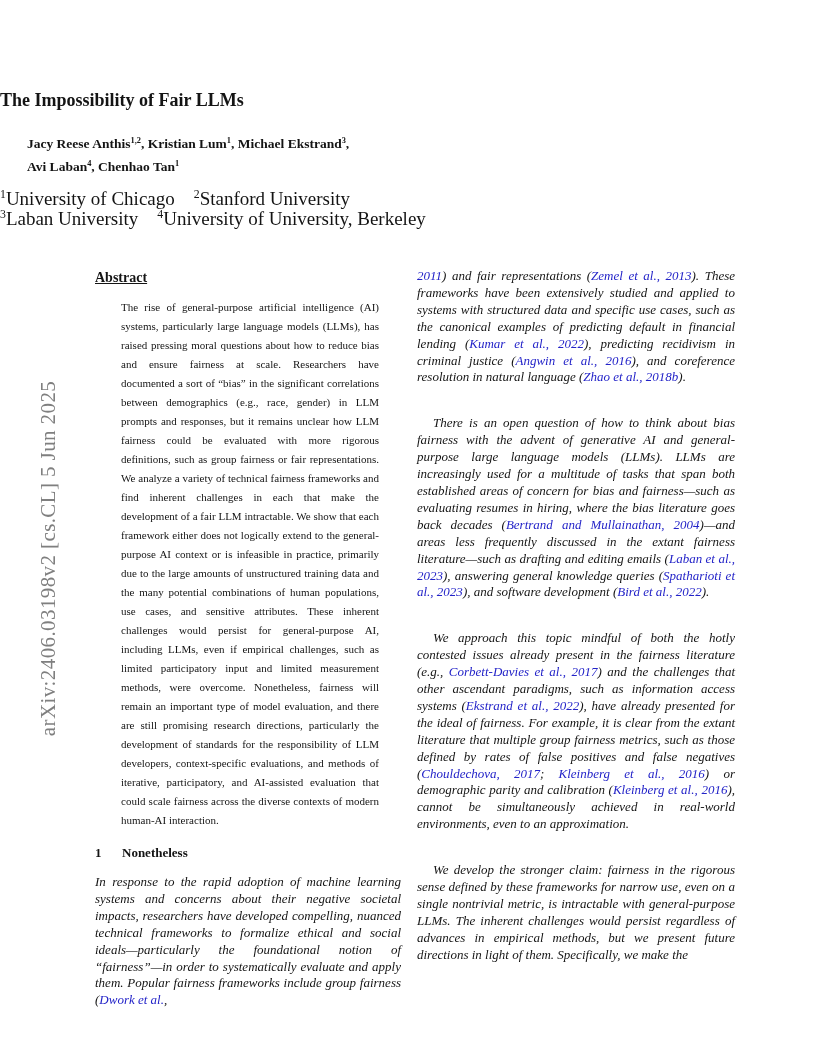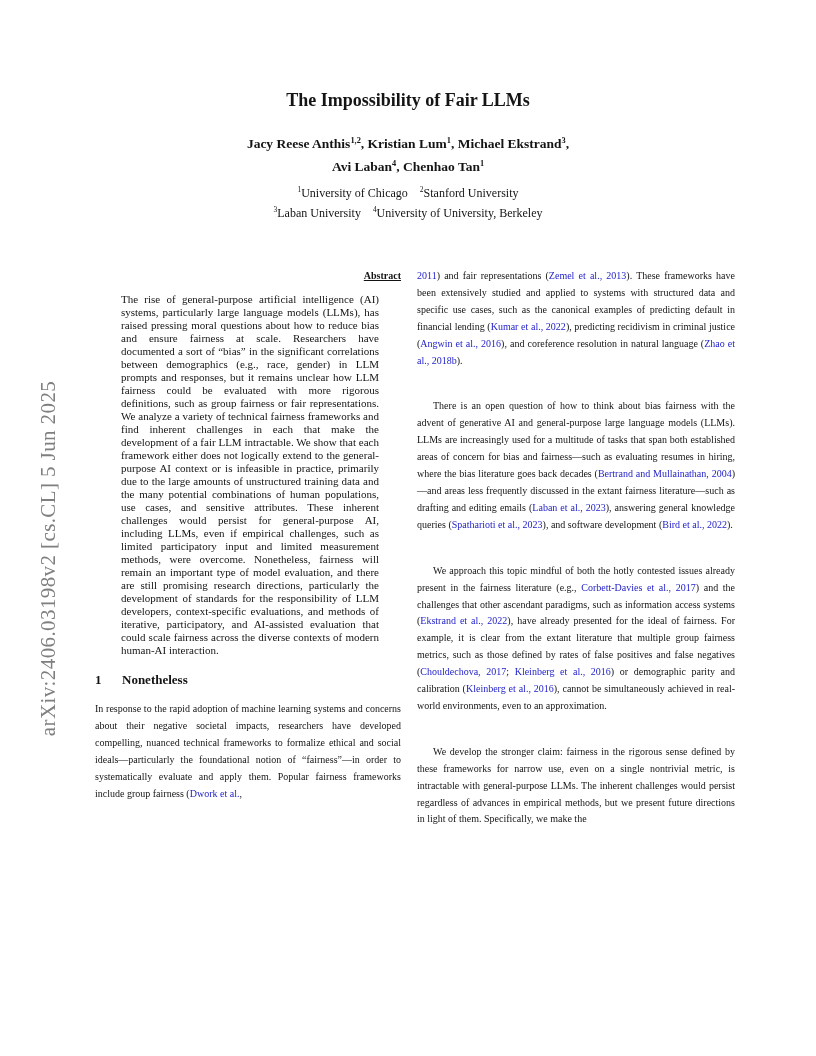--- a/index.html
+++ b/index.html
@@ -7,37 +7,37 @@
     position: relative; width: 816px; height: 1056px;
     background: #ffffff; color: #141414; overflow: hidden;
     font-family: "Liberation Serif", "DejaVu Serif", serif;
   }
   .watermark {
     position: absolute; width: 540px; left: -222px; top: 546px;
     transform: rotate(-90deg);
     font-size: 21px; color: #7f7f7f; text-align: center;
     letter-spacing: 0.4px; white-space: nowrap;
   }
-  .header { position: absolute; top: 0; left: 0; width: 816px; text-align: center; }
+  .header { position: absolute; top: 0; left: 0; width: 816px; text-align: left; }
   .title { margin: 90px 0 0 0; font-size: 18px; font-weight: bold; }
-  .authors { margin-top: 21px; font-size: 13.5px; font-weight: bold; line-height: 23px; }
-  .affils { margin-top: 5px; font-size: 12px; line-height: 20px; }
+  .authors { margin-top: 21px; font-size: 13.5px; font-weight: bold; line-height: 23px; padding-left: 27px; }
+  .affils { margin-top: 11px; font-size: 19px; line-height: 20px; }
   sup { font-size: 62%; line-height: 0; }
   .col-left  { position: absolute; left: 95px;  top: 268px; width: 306px; }
   .col-right { position: absolute; left: 417px; top: 268px; width: 318px; }
-  .abs-head { text-align: right; font-weight: bold; font-size: 10px; margin: 2px 0 12px 0; text-decoration: underline; }
+  .abs-head { text-align: left; font-weight: bold; font-size: 14px; margin: 2px 0 12px 0; text-decoration: underline; }
   .abs-text {
-    margin: 0 22px 0 26px; font-size: 11px; line-height: 13px;
+    margin: 0 22px 0 26px; font-size: 11px; line-height: 19px;
     text-align: justify; hyphens: auto; -webkit-hyphens: auto;
   }
   .sec-head { font-size: 13px; font-weight: bold; margin: 15px 0 13px 0; display: flex; }
   .sec-num { width: 27px; flex: 0 0 27px; }
   p.body {
-    margin: 0; font-size: 10px; line-height: 16.9px;
-    text-align: justify; hyphens: auto; -webkit-hyphens: auto;
+    margin: 0; font-size: 13px; line-height: 16.9px;
+    text-align: justify; hyphens: auto; font-style: italic; -webkit-hyphens: auto;
   }
   p.body.indent { text-indent: 16px; margin-top: 29px; }
   .cite { color: #2323c8; }
 </style>
 </head>
 <body>
 
 <div class="page">
 
   <div class="watermark">arXiv:2406.03198v2  [cs.CL]  5 Jun 2025</div>

